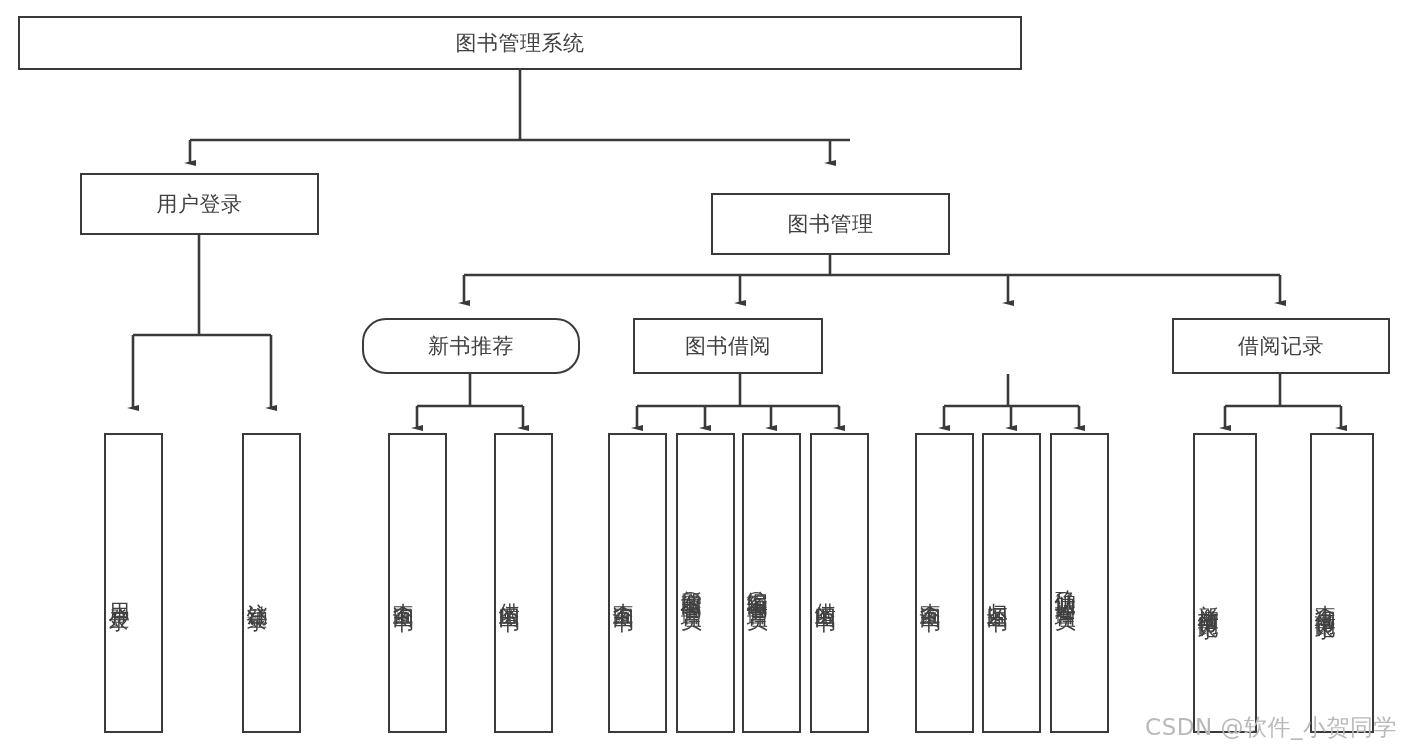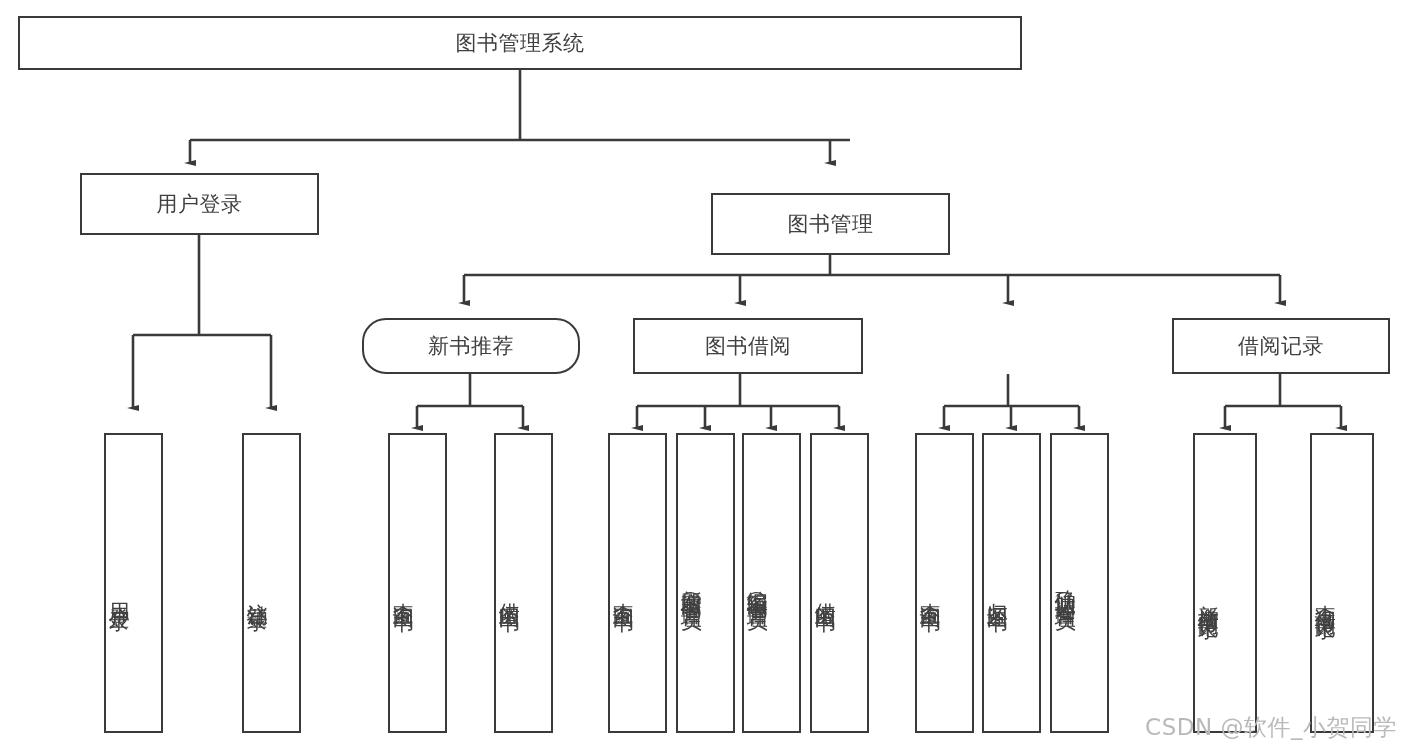--- a/index.html
+++ b/index.html
@@ -130,21 +130,21 @@
   <div class="node" style="left:80px; top:173px; width:239px; height:62px;">
     <span class="label">用户登录</span>
   </div>
   <div class="node" style="left:711px; top:173px; width:239px; height:62px;margin-top:20px;">
     <span class="label">图书管理</span>
   </div>
 
   <div class="node" style="left:362px; top:318px; width:218px; height:56px;border-radius:24px;">
     <span class="label">新书推荐</span>
   </div>
-  <div class="node" style="left:633px; top:318px; width:230px; height:56px;">
+  <div class="node" style="left:633px; top:318px; width:190px; height:56px;">
     <span class="label">图书借阅</span>
   </div>
   <div class="node" style="left:1172px; top:318px; width:218px; height:56px;">
     <span class="label">借阅记录</span>
   </div>
 
   <div class="node vertical" style="left:104px; top:433px; width:59px; height:300px;">
     <span class="label">用户登录</span>
   </div>
   <div class="node vertical" style="left:242px; top:433px; width:59px; height:300px;">

